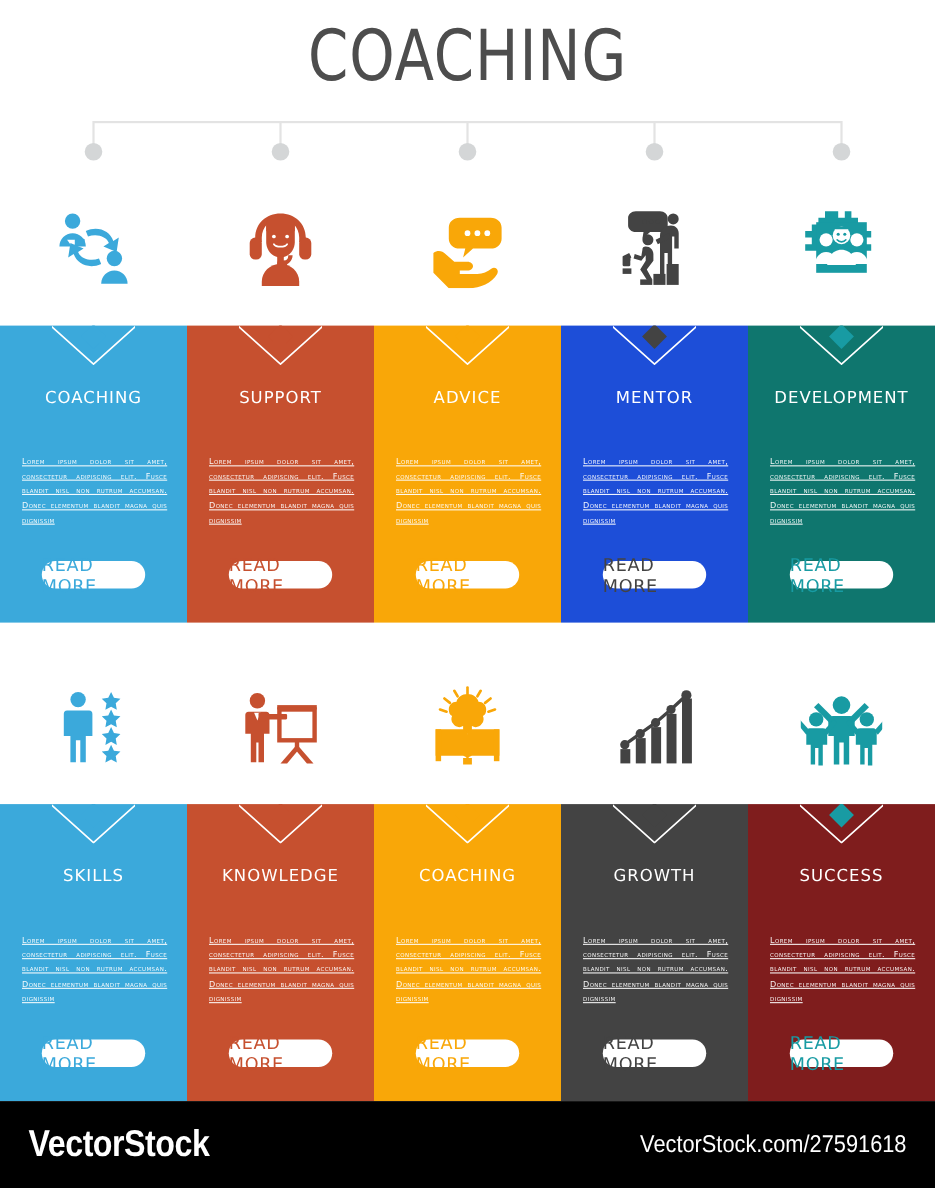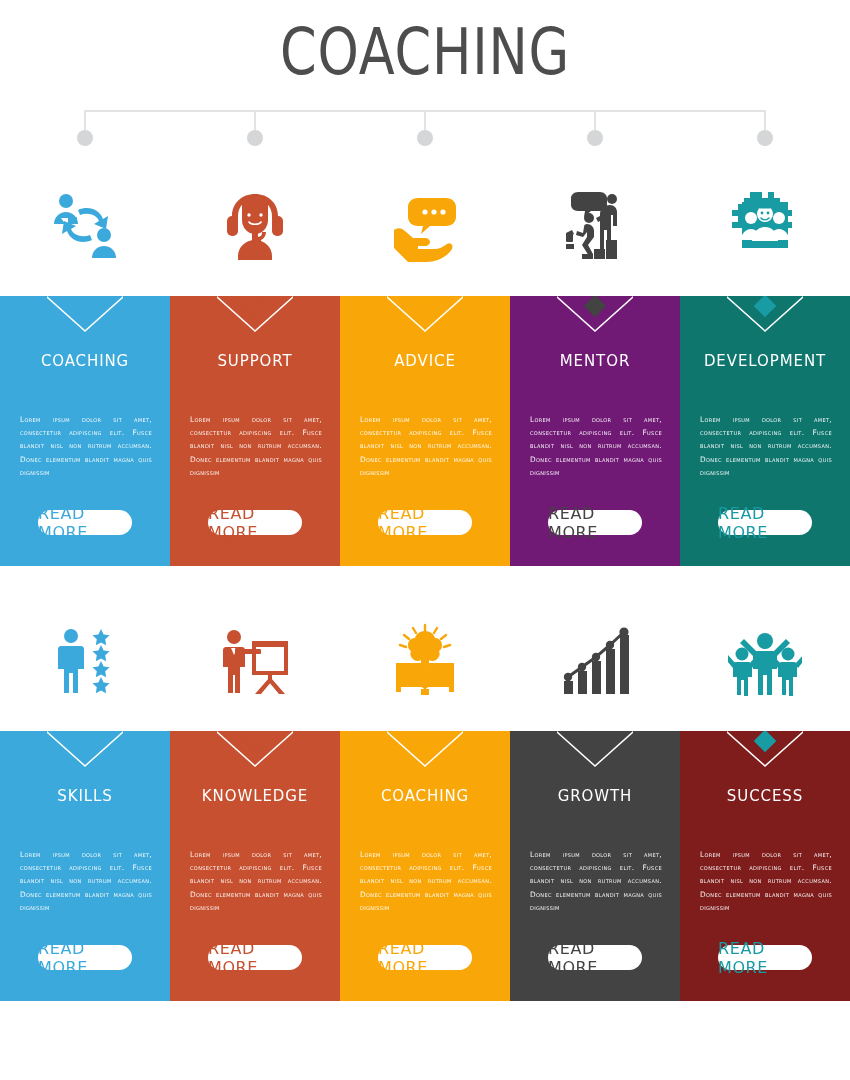--- a/index.html
+++ b/index.html
@@ -152,20 +152,21 @@
     top: 117px;
     left: 20px;
     width: 132px;
     color: rgba(255,255,255,0.93);
     font-size: 7.4px;
     line-height: 13.2px;
     text-align: justify;
     font-variant: small-caps;
     letter-spacing: 0.35px;
     font-family: "DejaVu Sans", sans-serif;
+    text-decoration: underline;
   }
 
   .read-more {
     position: absolute;
     bottom: 31px;
     left: 50%;
     margin-left: -47px;
     width: 94px;
     height: 25px;
     border-radius: 13px;
@@ -371,21 +372,21 @@
     </div>
 
     <div class="panel" style="background:#F9A708;">
       <div class="notch"></div>
       <div class="notch-diamond" style="background:#F9A708;"></div>
       <div class="panel-title">ADVICE</div>
       <div class="panel-body">Lorem ipsum dolor sit amet, consectetur adipiscing elit. Fusce blandit nisl non rutrum accumsan. Donec elementum blandit magna quis dignissim</div>
       <div class="read-more" style="color:#F9A708;">READ MORE</div>
     </div>
 
-    <div class="panel" style="background:#701a75;">
+    <div class="panel" style="background:#1d4ed8;">
       <div class="notch"></div>
       <div class="notch-diamond" style="background:#434343;"></div>
       <div class="panel-title">MENTOR</div>
       <div class="panel-body">Lorem ipsum dolor sit amet, consectetur adipiscing elit. Fusce blandit nisl non rutrum accumsan. Donec elementum blandit magna quis dignissim</div>
       <div class="read-more" style="color:#434343;">READ MORE</div>
     </div>
 
     <div class="panel" style="background:#0f766e;">
       <div class="notch"></div>
       <div class="notch-diamond" style="background:#189BA3;"></div>
@@ -532,14 +533,18 @@
 
     <div class="panel" style="background:#7f1d1d;">
       <div class="notch"></div>
       <div class="notch-diamond" style="background:#189BA3;"></div>
       <div class="panel-title">SUCCESS</div>
       <div class="panel-body">Lorem ipsum dolor sit amet, consectetur adipiscing elit. Fusce blandit nisl non rutrum accumsan. Donec elementum blandit magna quis dignissim</div>
       <div class="read-more" style="color:#189BA3;">READ MORE</div>
     </div>
   </div>
 
+  <div class="footer">
+    <div class="footer-logo">VectorStock</div>
+    <div class="footer-url">VectorStock.com/27591618</div>
+  </div>
 
 </div>
 
 </body></html>

